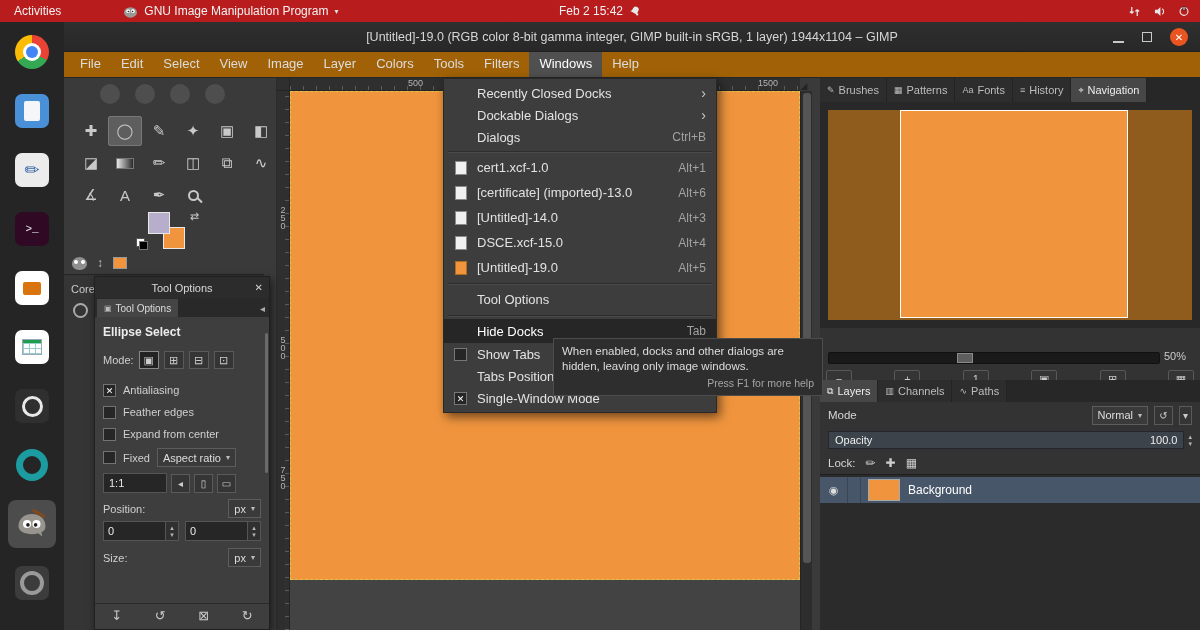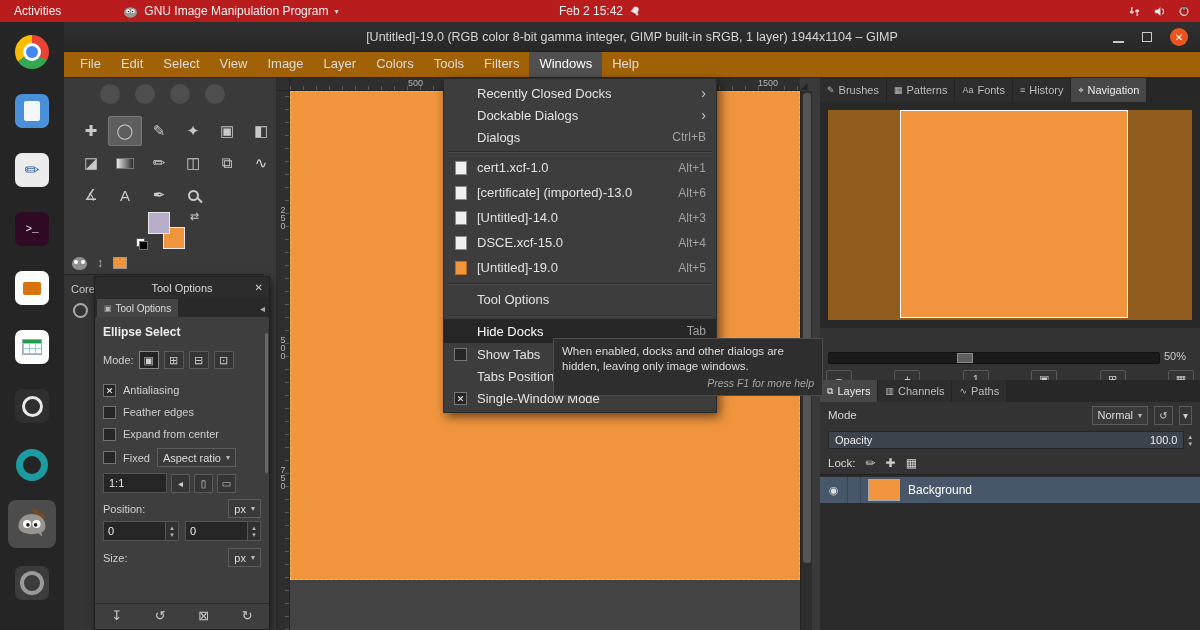--- a/index.html
+++ b/index.html
@@ -163,21 +163,21 @@
   .wm-doc.activeimg{background:#F0953E;border-color:#b46a1f}
   .wm-check{width:13px;height:13px;background:#262626;border:1px solid #777;font-size:9px;line-height:12px;text-align:center;color:#fff}
   .wm-label{flex:1;white-space:nowrap;overflow:hidden}
   .wm-accel{color:#a2a2a2;font-size:12px;margin-left:12px}
   .wm-arrow{color:#c8c8c8;font-size:14px;margin-left:12px}
   .wm-sep{height:7px;position:relative}
   .wm-sep::after{content:"";position:absolute;left:4px;right:4px;top:3px;border-top:1px solid #2d2d2d;border-bottom:1px solid #4a4a4a}
 
   
   .gtooltip{left:553px;top:338px;width:270px;height:58px;background:#2e2e2e;border:1px solid #4c4c4c;z-index:30;padding:5px 8px;color:#dcdcdc;font-size:11.5px;line-height:1.3}
-  .gtooltip .hint{position:absolute;right:8px;bottom:4px;font-style:italic;color:#a5a5a5;font-size:10.5px}
+  .gtooltip .hint{position:absolute;right:8px;bottom:4px;color:#a5a5a5;font-size:10.5px}
 </style>
 </head>
 <body>
 
 <div class="topbar abs">
   <span class="tb-activities">Activities</span>
   <span class="tb-app">
     <svg width="15" height="13" viewBox="0 0 16 14">
         <ellipse cx="8" cy="8" rx="7" ry="5.6" fill="#9a9a96"></ellipse>
         <circle cx="5.4" cy="6.6" r="2" fill="#fff"></circle>

